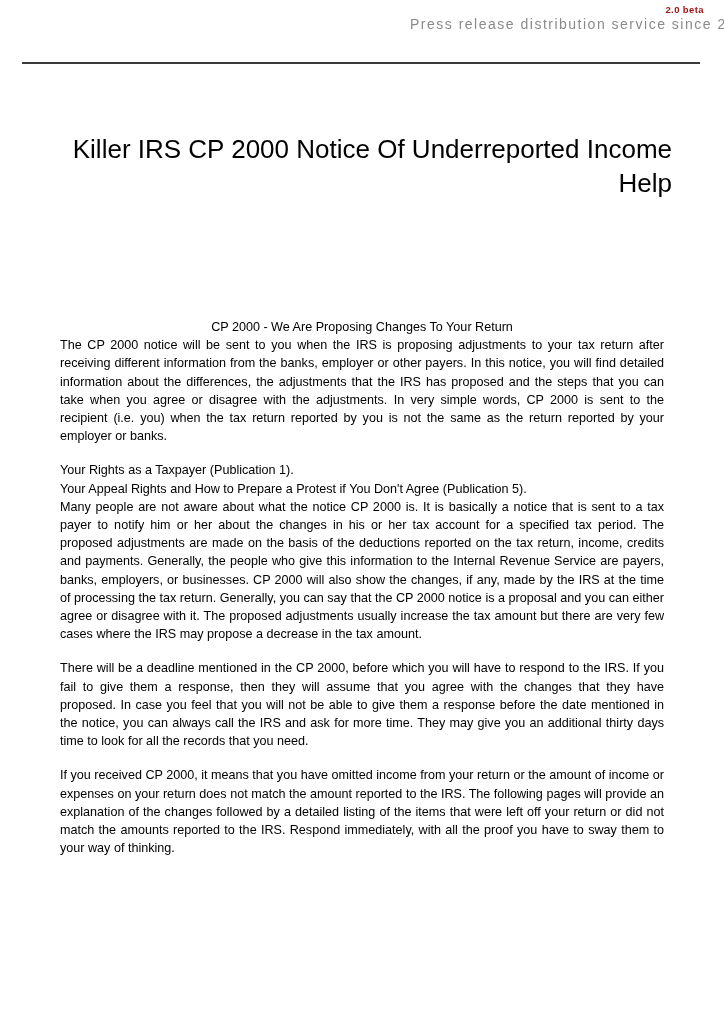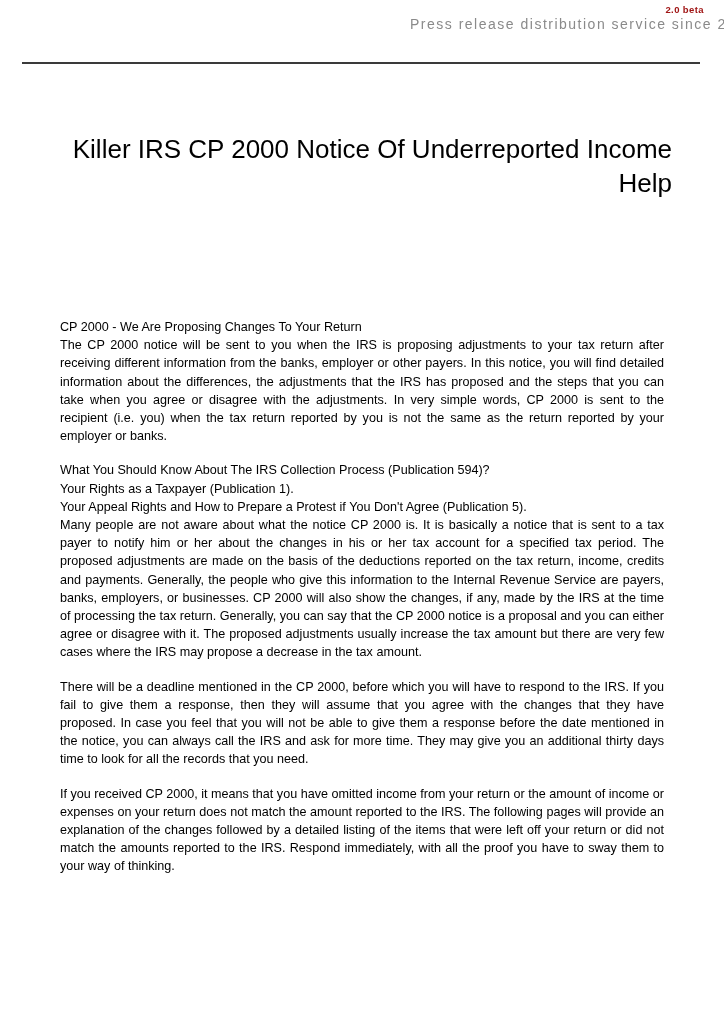--- a/index.html
+++ b/index.html
@@ -101,21 +101,21 @@
     width: 604px;
   }
   .body-area p {
     margin: 0 0 16px 0;
     font-size: 12.6px;
     line-height: 18.2px;
     text-align: justify;
     color: #000;
   }
   .body-area p.nojustify {
-    text-align: left;
+    text-align: center;
   }
   .body-area p.tight {
     margin-bottom: 0;
   }
   .doc-list {
     list-style: none;
     margin: 0 0 0 0;
     padding: 0;
   }
   .doc-list li {
@@ -168,21 +168,20 @@
 
   <h1 class="doc-title">Killer IRS CP 2000 Notice Of Underreported Income Help</h1>
 
 
   <div class="body-area">
 
     <p class="nojustify tight">CP 2000 - We Are Proposing Changes To Your Return</p>
     <p>The CP 2000 notice will be sent to you when the IRS is proposing adjustments to your tax return after receiving different information from the banks, employer or other payers. In this notice, you will find detailed information about the differences, the adjustments that the IRS has proposed and the steps that you can take when you agree or disagree with the adjustments. In very simple words, CP 2000 is sent to the recipient (i.e. you) when the tax return reported by you is not the same as the return reported by your employer or banks.</p>
 
     <ul class="doc-list">
-      <li>What You Should Know About The IRS Collection Process (Publication 594)?</li>
       <li>Your Rights as a Taxpayer (Publication 1).</li>
       <li>Your Appeal Rights and How to Prepare a Protest if You Don't Agree (Publication 5).</li>
     </ul>
 
     <p>Many people are not aware about what the notice CP 2000 is. It is basically a notice that is sent to a tax payer to notify him or her about the changes in his or her tax account for a specified tax period. The proposed adjustments are made on the basis of the deductions reported on the tax return, income, credits and payments. Generally, the people who give this information to the Internal Revenue Service are payers, banks, employers, or businesses. CP 2000 will also show the changes, if any, made by the IRS at the time of processing the tax return. Generally, you can say that the CP 2000 notice is a proposal and you can either agree or disagree with it. The proposed adjustments usually increase the tax amount but there are very few cases where the IRS may propose a decrease in the tax amount.</p>
     <p>There will be a deadline mentioned in the CP 2000, before which you will have to respond to the IRS. If you fail to give them a response, then they will assume that you agree with the changes that they have proposed. In case you feel that you will not be able to give them a response before the date mentioned in the notice, you can always call the IRS and ask for more time. They may give you an additional thirty days time to look for all the records that you need.</p>
     <p>If you received CP 2000, it means that you have omitted income from your return or the amount of income or expenses on your return does not match the amount reported to the IRS. The following pages will provide an explanation of the changes followed by a detailed listing of the items that were left off your return or did not match the amounts reported to the IRS. Respond immediately, with all the proof you have to sway them to your way of thinking.</p>
 
   </div>
 

